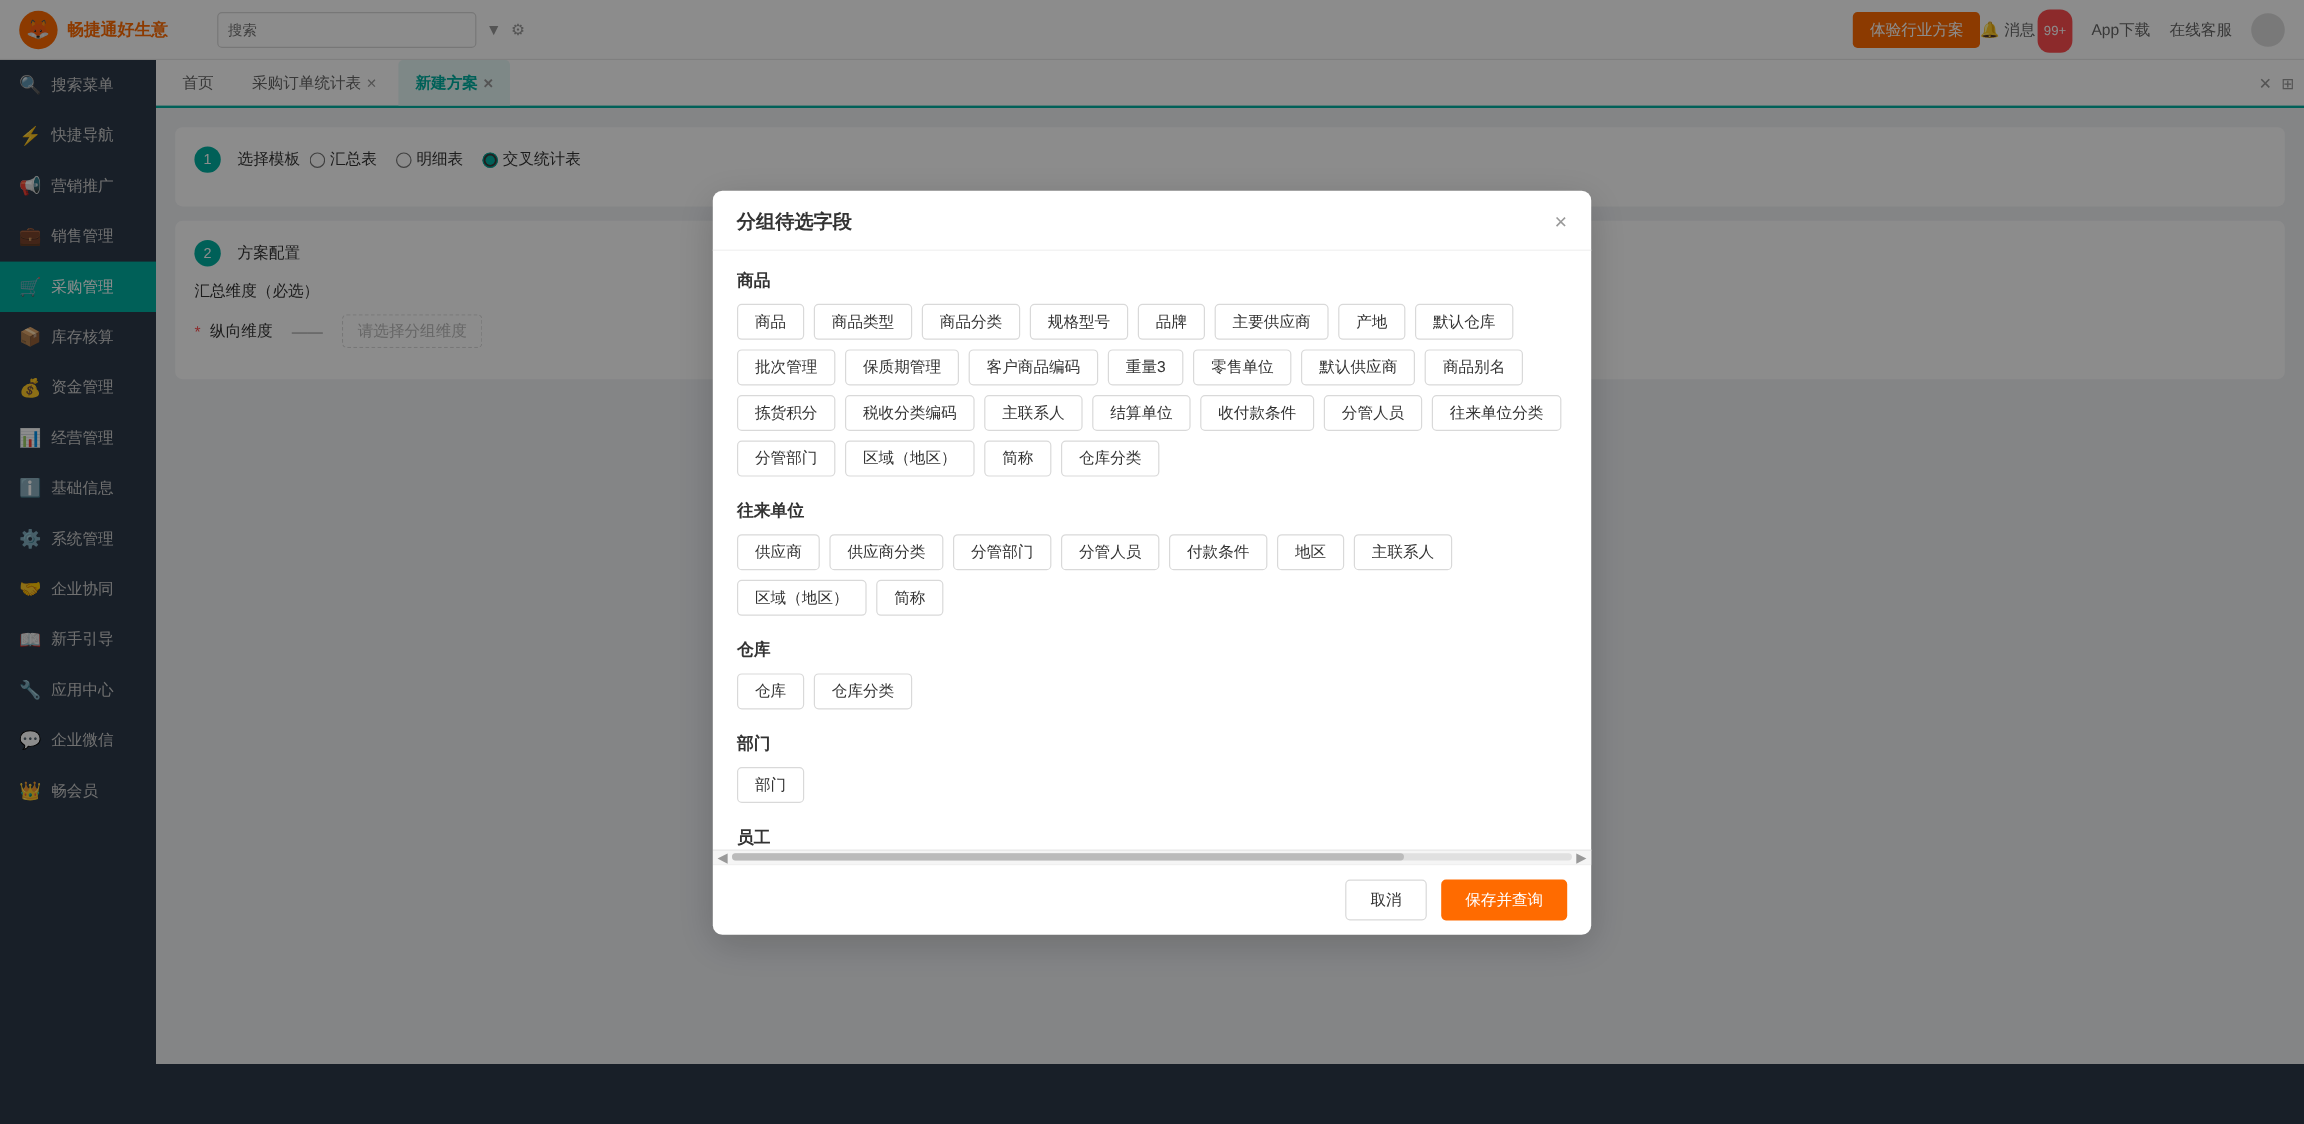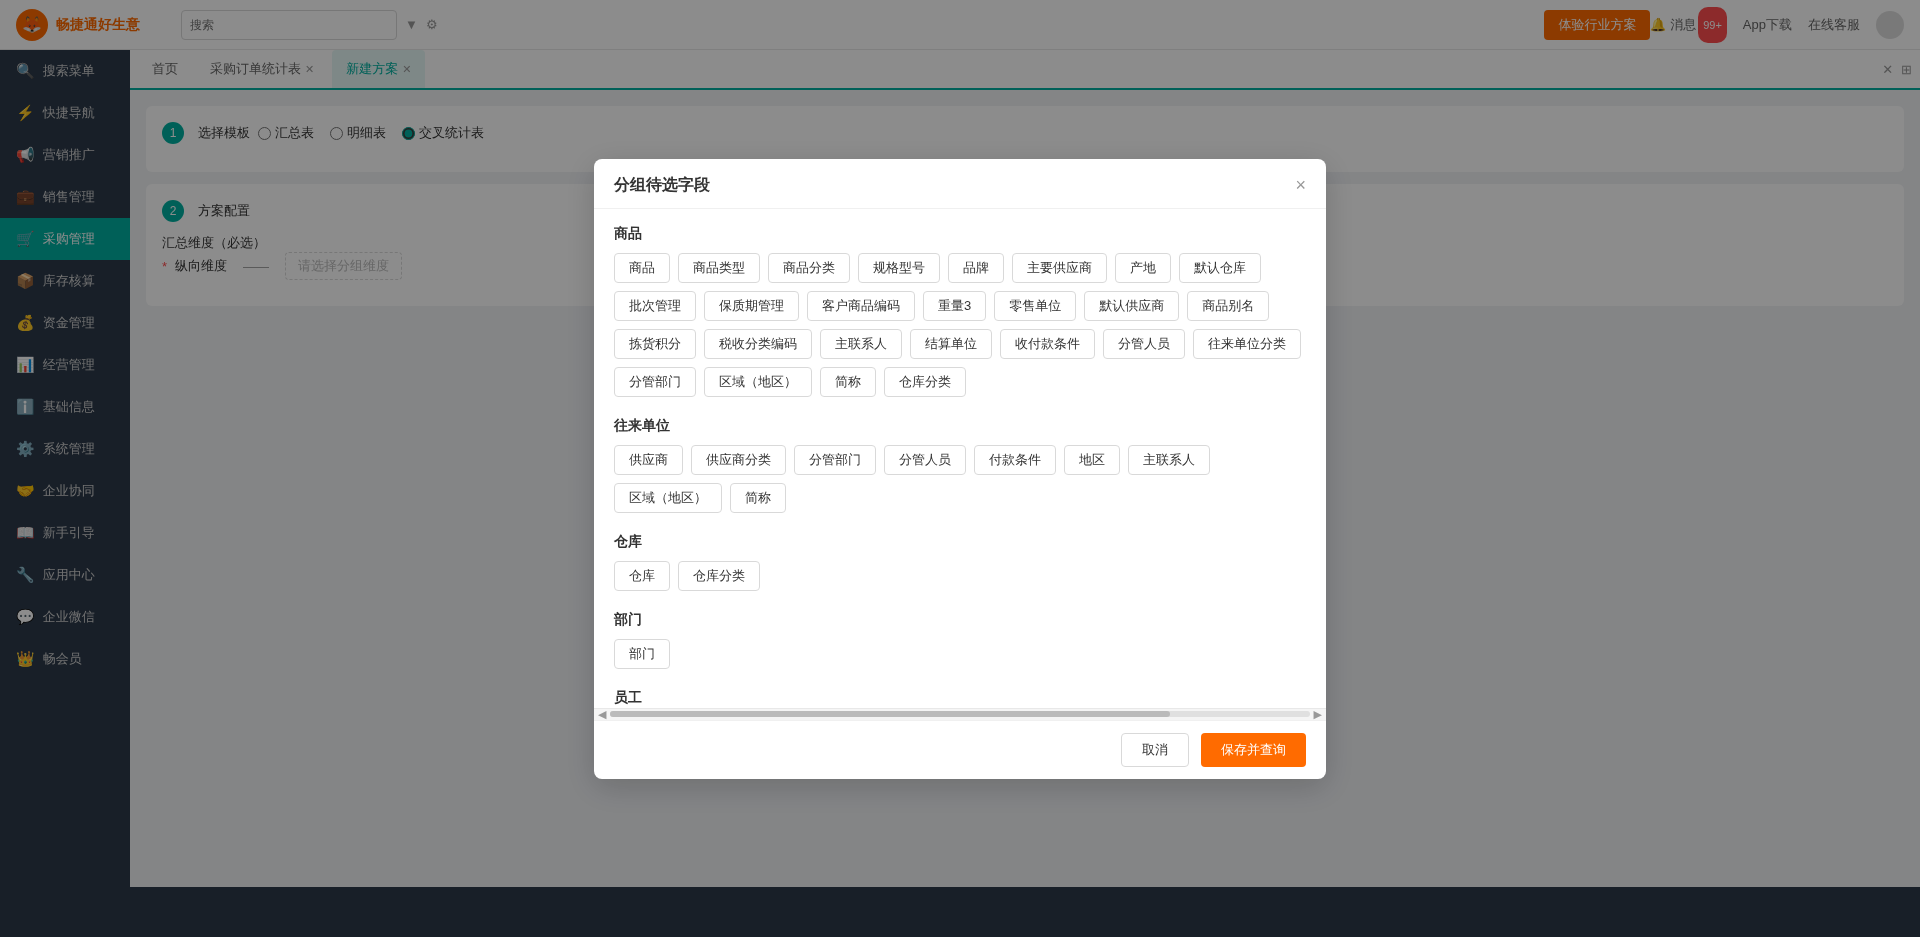--- a/index.html
+++ b/index.html
@@ -101,21 +101,21 @@
       border-radius: 4px 4px 0 0;
       cursor: pointer;
       font-size: 13px;
       color: #666;
       display: flex; align-items: center; gap: 4px;
       height: 38px;
     }
     .tab-item.active {
       background: #e6f7f6;
       color: #00b0a0;
-      font-weight: normal;
+      font-weight: bold;
     }
     .tab-close {
       font-size: 11px;
       color: #999;
       cursor: pointer;
     }
 
     
     .sidebar {
       position: fixed;
@@ -460,21 +460,21 @@
             <span>交叉统计表</span>
           </label>
       </div>
     </div>
   </div>
   <div class="config-section">
     <div style="display:flex; align-items:center; gap:8px; margin-bottom:12px;">
       <span class="step-label">2</span>
       <span>方案配置</span>
     </div>
-    <div style="font-size:13px; color:#333; margin-bottom:0;">汇总维度（必选）</div>
+    <div style="font-size:13px; color:#333; margin-bottom:10px;">汇总维度（必选）</div>
     <div class="dim-row" style="margin-bottom:10px;">
       <span style="color:#ff4d4f;">*</span>
       <span style="margin-right:8px;">纵向维度</span>
       <span style="color:#999; margin-right:8px;">——</span>
       <span class="placeholder-text">请选择分组维度</span>
     </div>
   </div>
 </div>
 
 <div class="modal-overlay">

